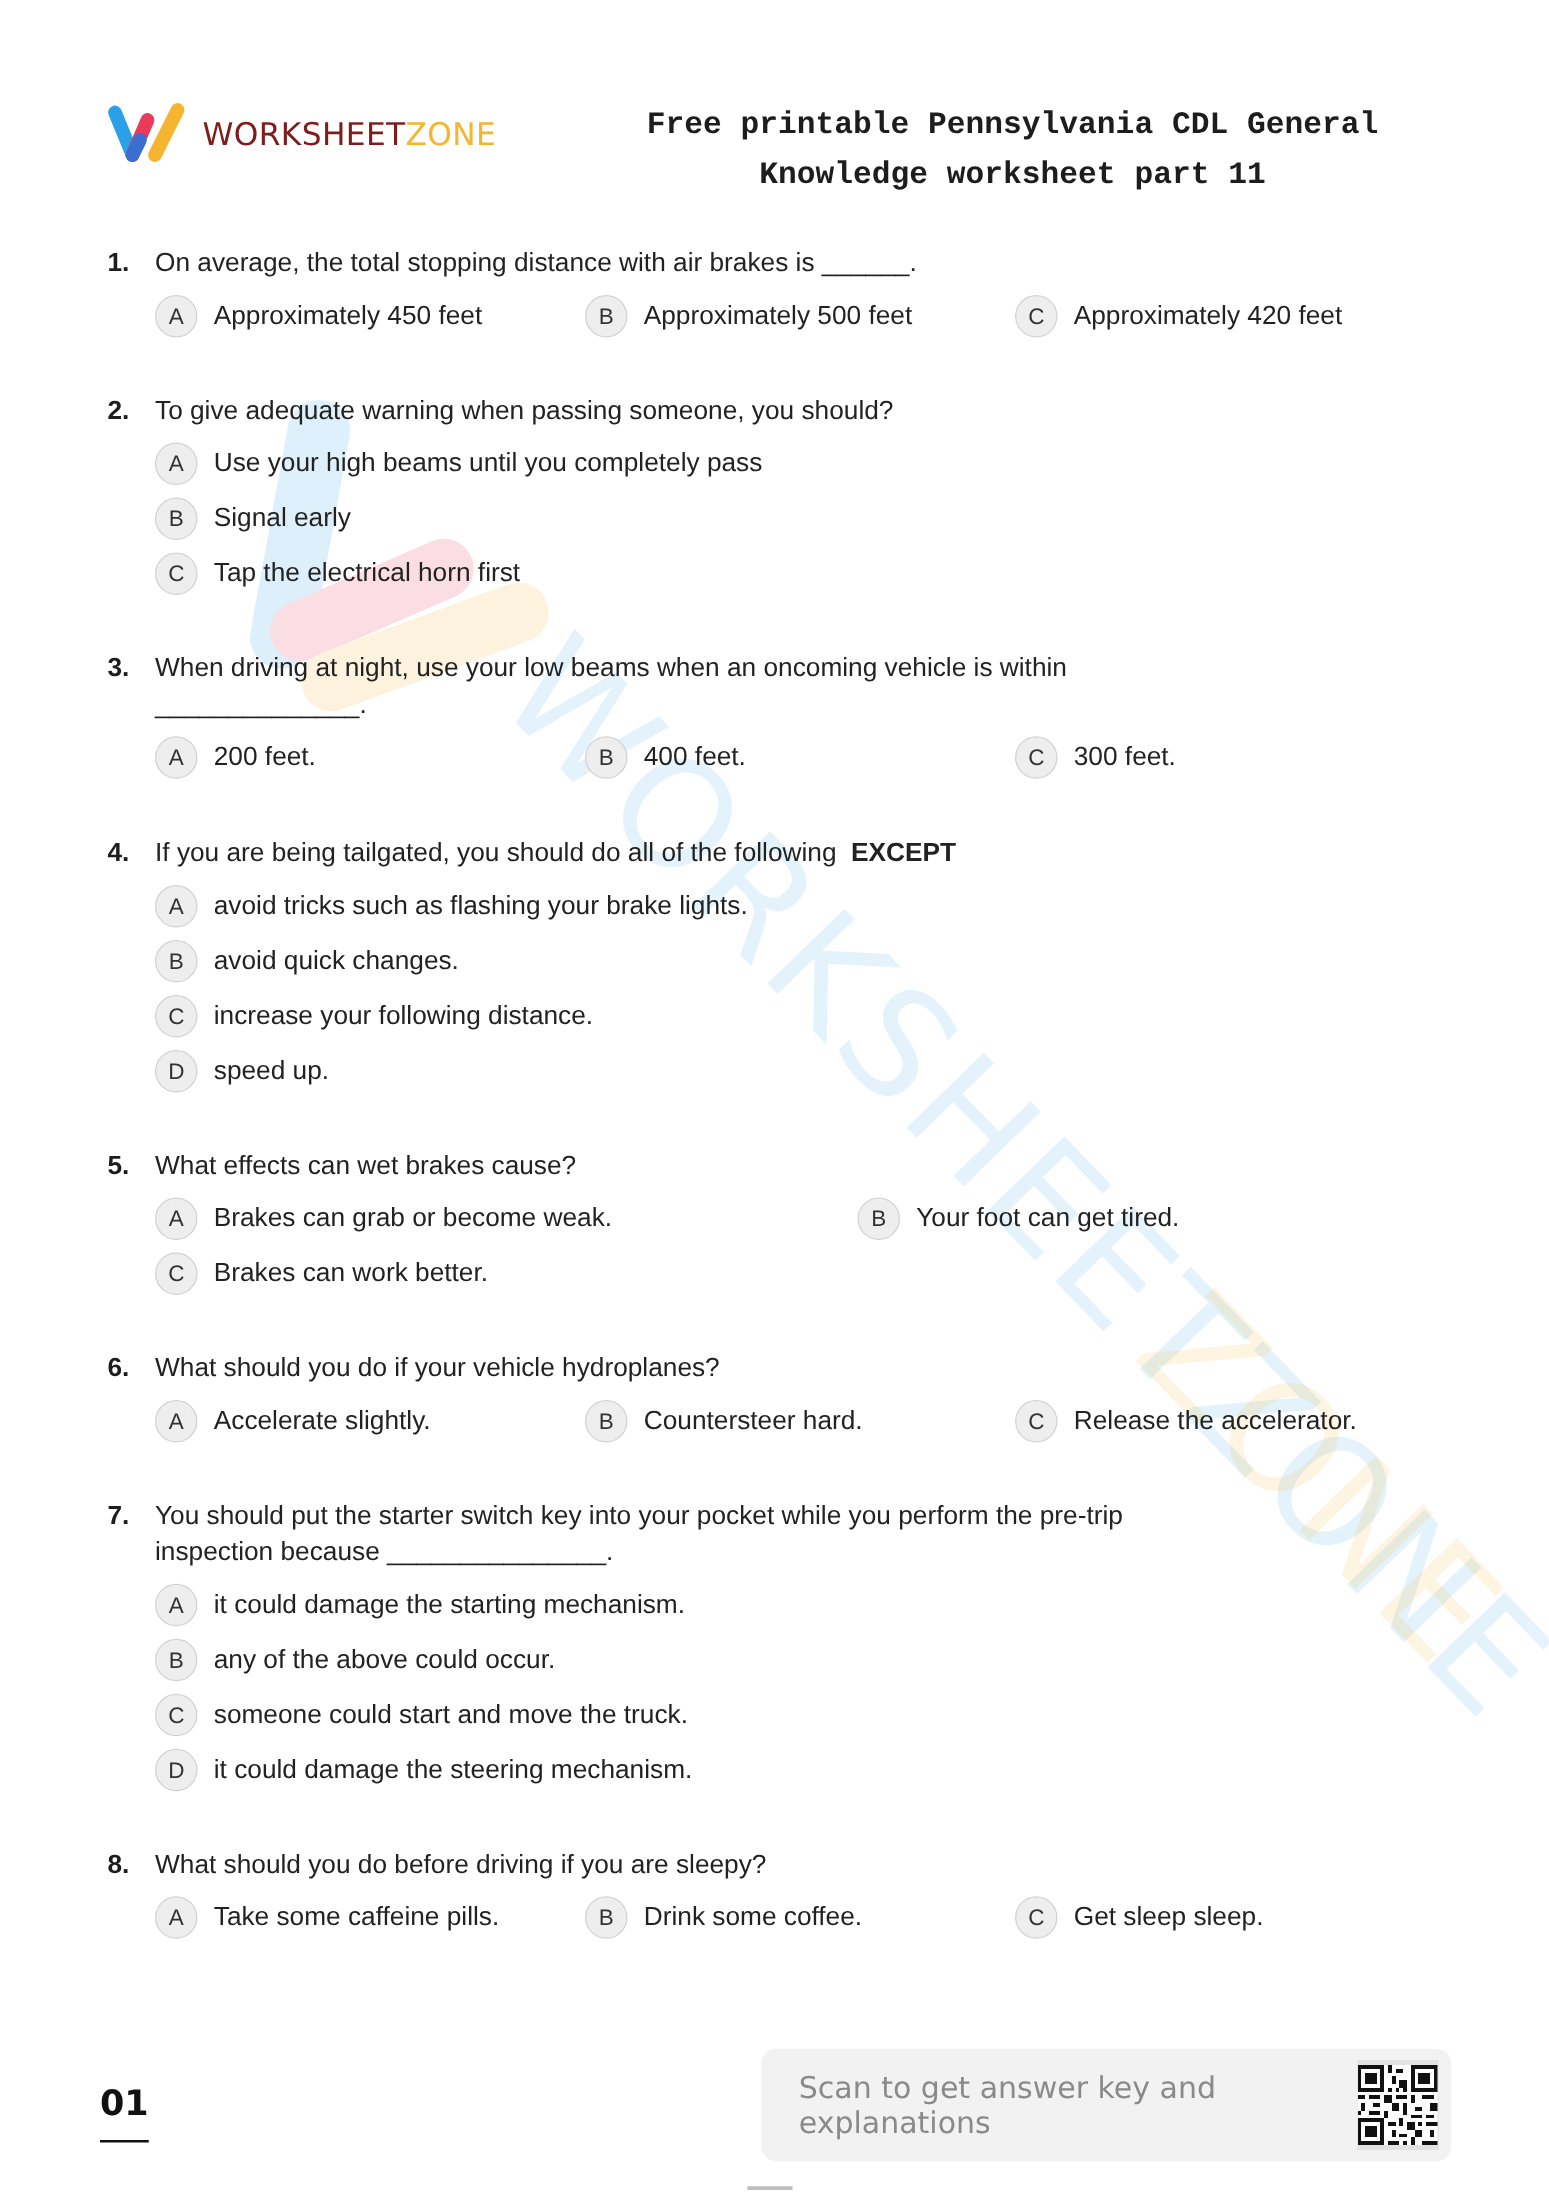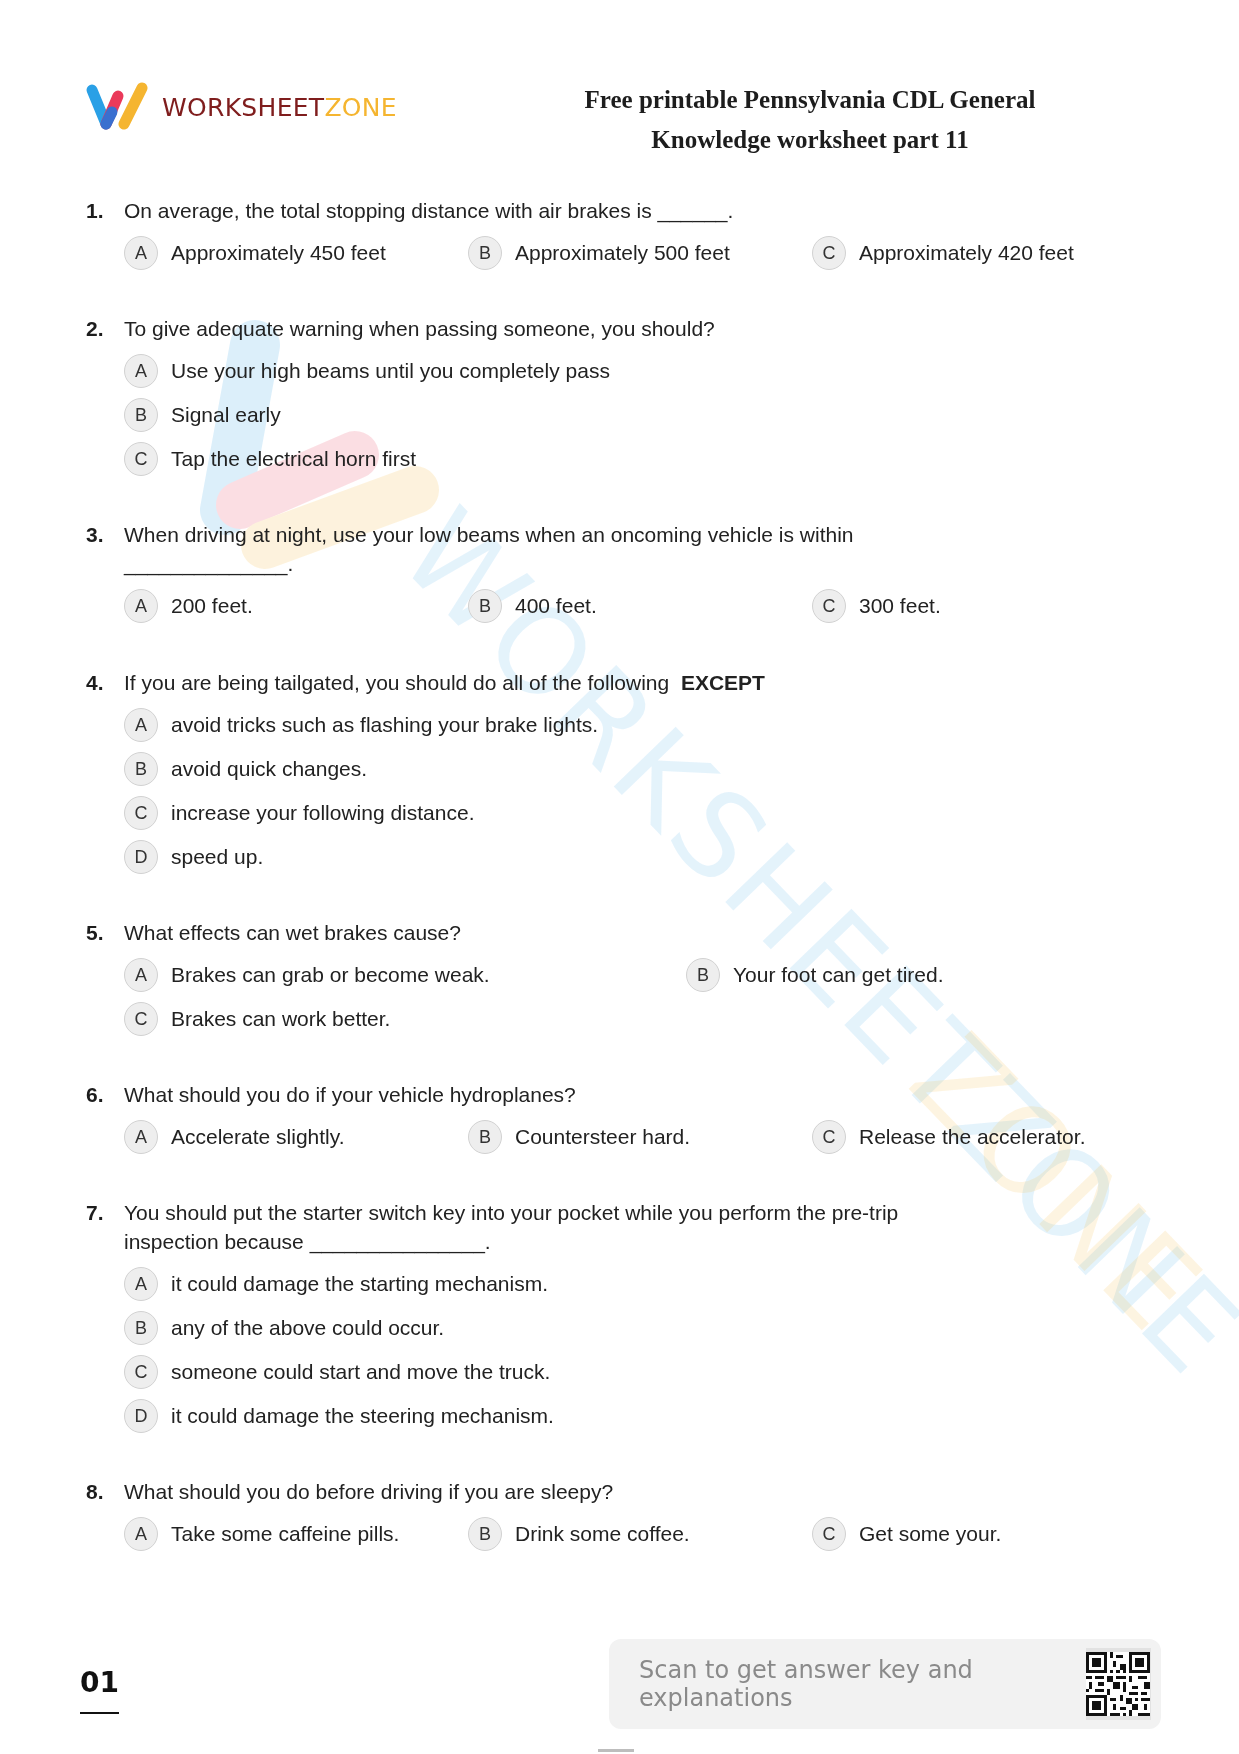--- a/index.html
+++ b/index.html
@@ -6,21 +6,21 @@
     html, body { width: 1239px; height: 1754px; background: #ffffff; overflow: hidden; }
     body { position: relative; font-family: "Liberation Sans", sans-serif; color: #222222; }
 
     .logo { position: absolute; left: 84px; top: 82px; display: flex; align-items: center; }
     .logo svg { display: block; }
     .logo-text { margin-left: 12px; font-family: "DejaVu Sans", sans-serif; font-size: 25px; letter-spacing: 0.3px; font-weight: normal; }
     .logo-text .w { color: #7f1d1d; }
     .logo-text .z { color: #f5b530; }
 
     .title { position: absolute; left: 500px; top: 80px; width: 620px; text-align: center;
-             font-family: Liberation Serif, serif; font-weight: bold; font-size: 25px; line-height: 40px; color: #1d1d1d; }
+             font-family: Liberation Mono, monospace; font-weight: bold; font-size: 25px; line-height: 40px; color: #1d1d1d; }
 
     .watermark { position: absolute; left: 0; top: 0; width: 1239px; height: 1754px; pointer-events: none; z-index: 0; }
 
     .q { position: absolute; left: 86px; z-index: 1; }
     .q-head { display: flex; font-size: 21px; line-height: 29px; color: #222; width: 1060px; }
     .q-num { width: 38px; font-weight: bold; flex: none; color: #1d1d1d; }
     .q-text { flex: 1; }
     .q-text b { font-weight: bold; }
     .opts { margin-left: 38px; }
     .opt-row { display: flex; height: 44px; align-items: center; }
@@ -270,21 +270,21 @@
       <div class="opt" style="width:344px;">
           <span class="badge">A</span>
           <span>Take some caffeine pills.</span>
         </div>
       <div class="opt" style="width:344px;">
           <span class="badge">B</span>
           <span>Drink some coffee.</span>
         </div>
       <div class="opt">
           <span class="badge">C</span>
-          <span>Get some your.</span>
+          <span>Get sleep sleep.</span>
         </div>
     </div>
   </div>
 </div>
 
 <div class="page-num">01</div>
 
 <div class="footer-box">
   <span class="footer-text">Scan to get answer key and explanations</span>
   <div class="qr">

